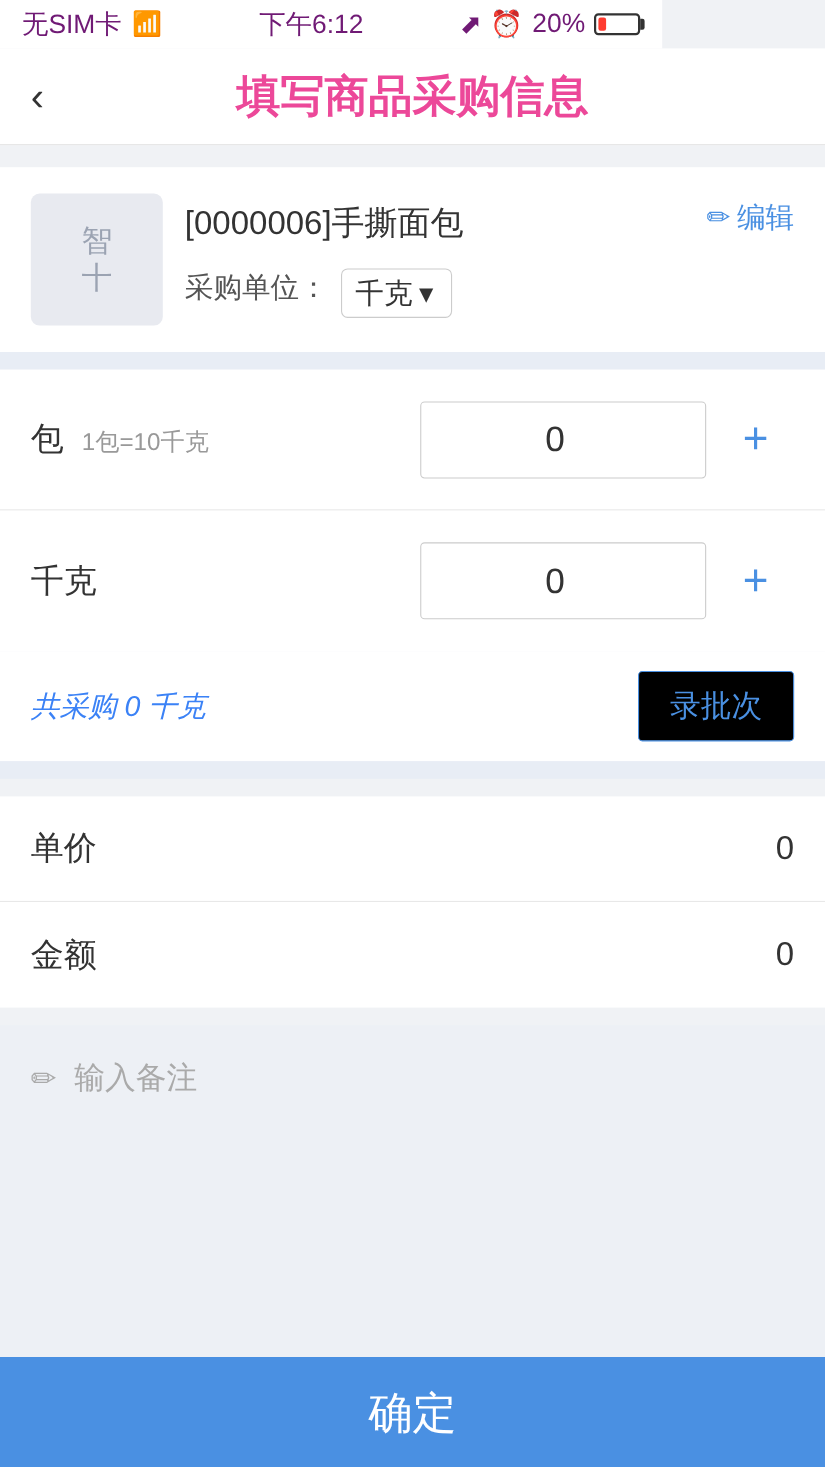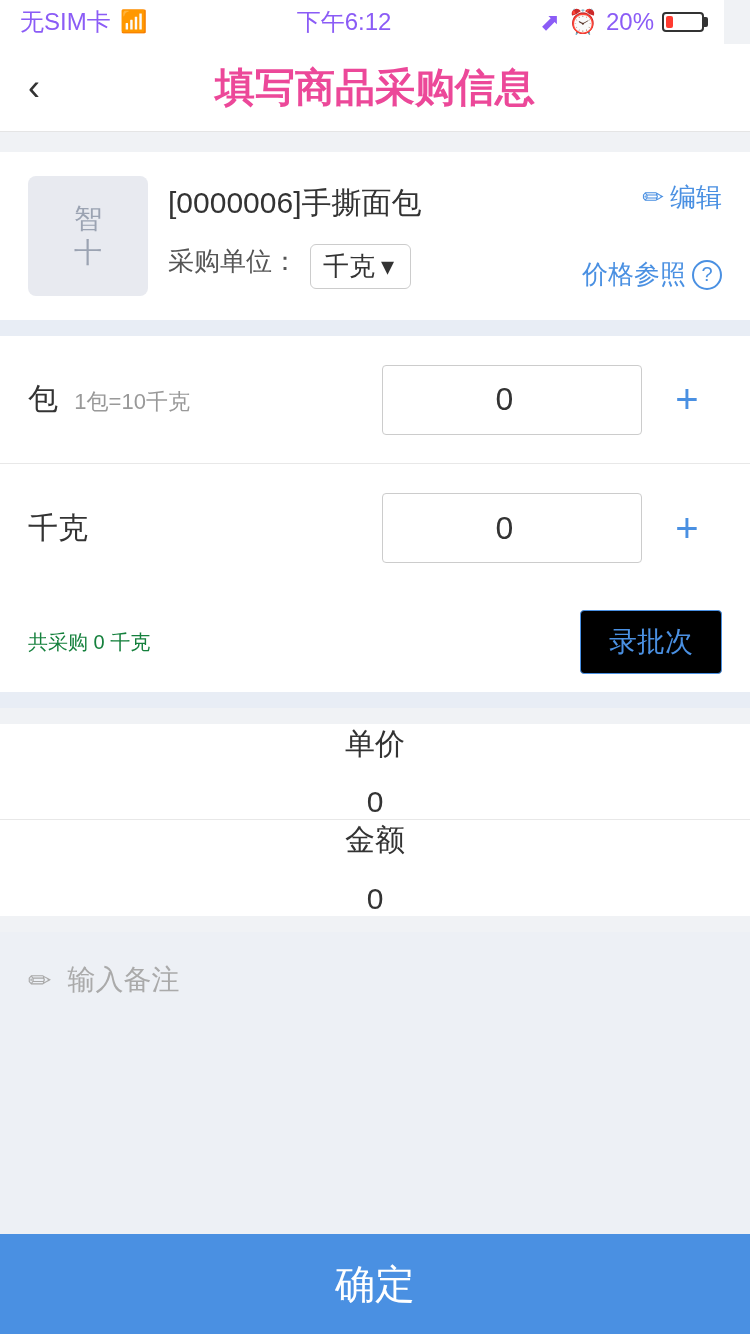--- a/index.html
+++ b/index.html
@@ -9,29 +9,29 @@
       min-height: 1334px;
       font-family: -apple-system, "PingFang SC", "Helvetica Neue", sans-serif;
       background: #f0f2f5;
       font-size: 28px;
       color: #333;
       overflow-x: hidden;
     }
 
     
     .status-bar {
-      width: 724px;
+      width: 602px;
       height: 44px;
       background: #fff;
       display: flex;
       align-items: center;
       justify-content: space-between;
       padding: 0 20px;
       font-size: 24px;
-      color: #8b5cf6;
+      color: #701a75;
     }
     .status-bar-left { display: flex; align-items: center; gap: 10px; }
     .status-bar-right { display: flex; align-items: center; gap: 8px; font-size: 24px; }
     .wifi-icon { font-size: 22px; }
     .battery-bar {
       width: 42px; height: 20px; border: 2px solid #333; border-radius: 4px;
       position: relative; display: flex; align-items: center; padding: 2px;
     }
     .battery-bar::after {
       content: '';
@@ -215,22 +215,23 @@
     }
     .summary-row {
       display: flex;
       align-items: center;
       justify-content: space-between;
       padding: 0 28px;
       height: 100px;
       border-bottom: none;
     }
     .summary-text {
-      font-size: 20px;
-      color: #15803d;
+      font-size: 26px;
+      color: #3b82f6;
+      font-style: italic;
     }
     .batch-btn {
       border: 1px solid #4a90e2;
       color: #4a90e2;
       background: #000000;
       font-size: 28px;
       padding: 12px 28px;
       border-radius: 4px;
       cursor: pointer;
     }
@@ -240,21 +241,20 @@
       background: #fff;
       margin-top: 16px;
     }
     .price-row {
       display: flex;
       align-items: center;
       justify-content: space-between;
       padding: 0 28px;
       height: 96px;
       border-bottom: 1px solid #e8e8e8;
-      flex-direction: column;
     }
     .price-row:last-child {
       border-bottom: none;
     }
     .price-label {
       font-size: 30px;
       color: #333;
     }
     .price-value {
       font-size: 30px;
@@ -347,24 +347,20 @@
       <div class="unit-selector">
         <span>千克</span>
         <span>▾</span>
       </div>
     </div>
   </div>
   <div class="edit-btn">
     <span>✏</span>
     <span>编辑</span>
   </div>
-  <div class="price-ref-btn">
-    <span>价格参照</span>
-    <div class="help-circle">?</div>
-  </div>
 </div>
 
 <div class="section-divider"></div>
 
 <div class="input-section">
 
   <div class="input-row">
     <span class="input-label">
       <span>包</span>
       <span class="input-sublabel">1包=10千克</span>

